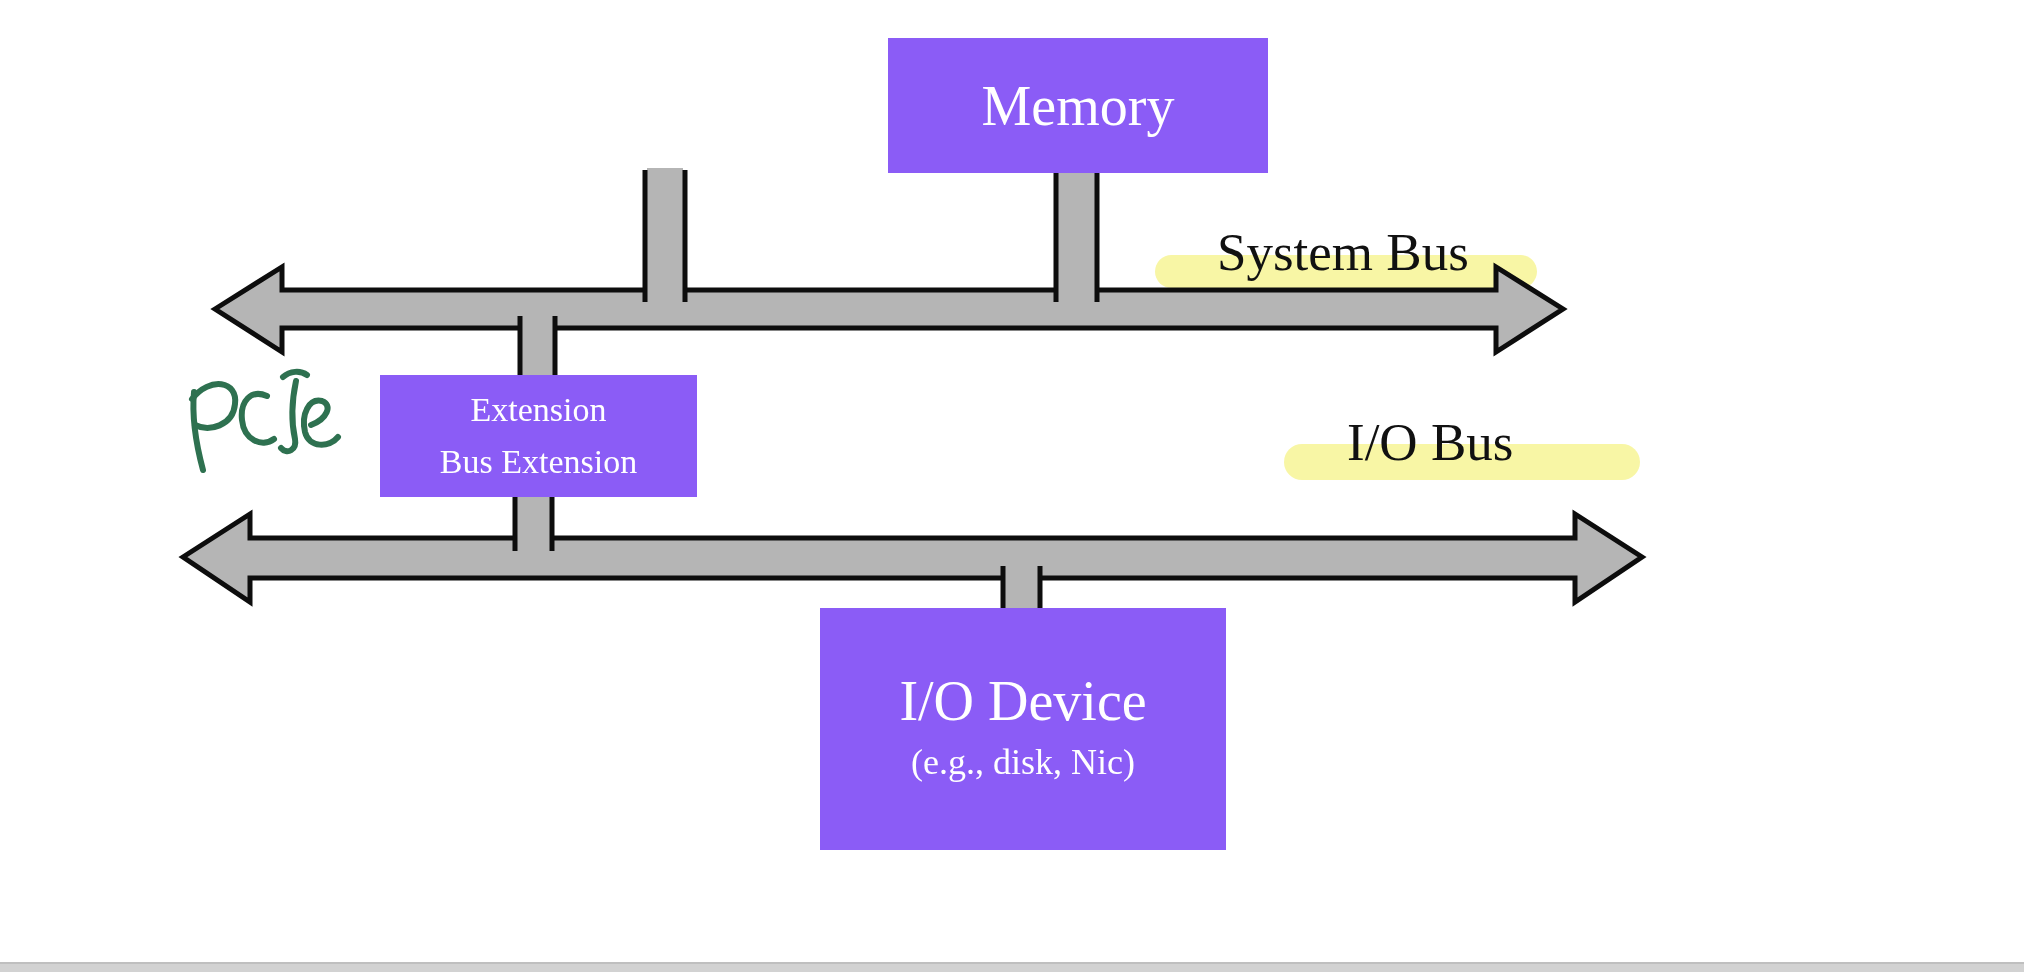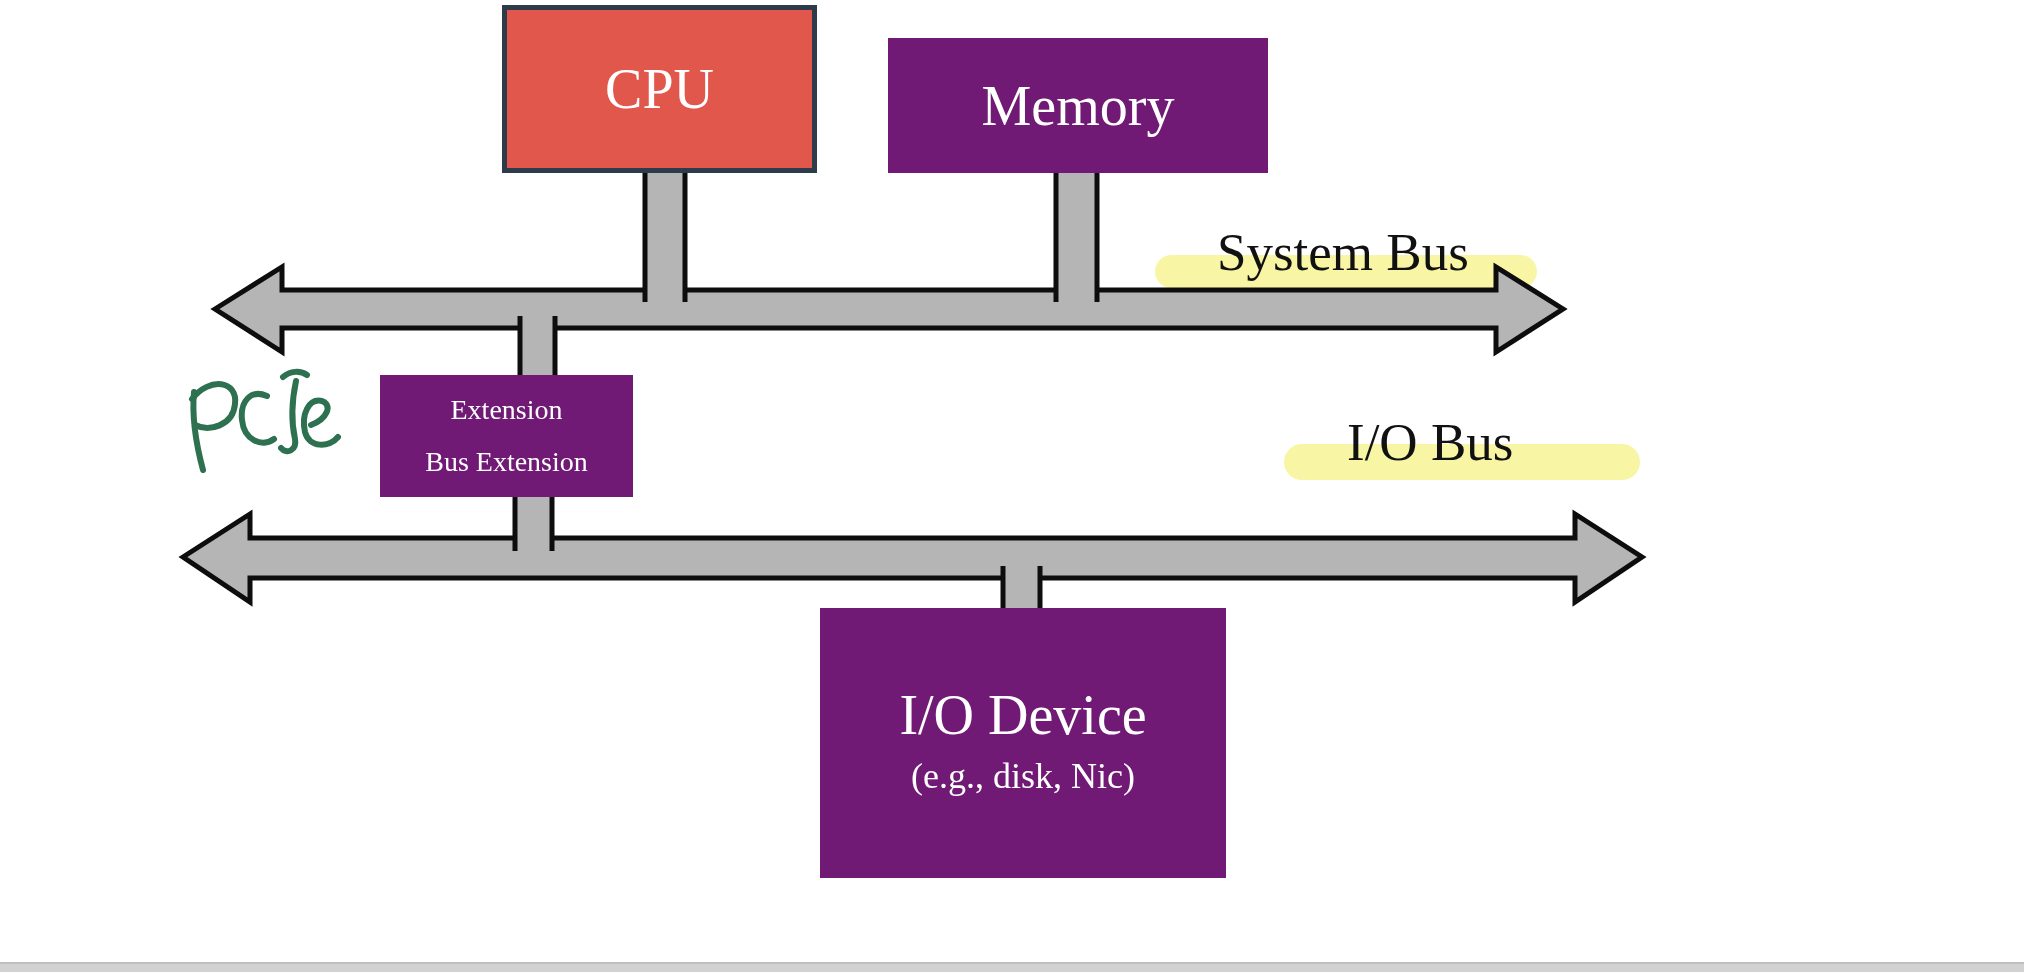--- a/index.html
+++ b/index.html
@@ -6,25 +6,25 @@
   #stage{
     position:relative;width:2024px;height:972px;overflow:hidden;
     background:#ffffff;font-family:"Liberation Serif","DejaVu Serif",serif;
   }
   
   .node{
     position:absolute;display:flex;flex-direction:column;
     align-items:center;justify-content:center;text-align:center;
     color:#ffffff;z-index:30;box-sizing:border-box;
   }
-  .navy{background:#701a75;}
+  .navy{background:#8b5cf6;}
   #cpu-box{left:502px;top:5px;width:315px;height:168px;background:#e2574c;border:5px solid #2d3b4b;font-size:56px;}
   #memory-box{left:888px;top:38px;width:380px;height:135px;font-size:56px;}
-  #extension-box{left:380px;top:375px;width:253px;height:122px;font-size:28px;line-height:52px;}
-  #iodevice-box{left:820px;top:608px;width:406px;height:270px;font-size:56px;line-height:66px;}
+  #extension-box{left:380px;top:375px;width:317px;height:122px;font-size:34px;line-height:52px;}
+  #iodevice-box{left:820px;top:608px;width:406px;height:242px;font-size:56px;line-height:66px;}
   #iodevice-box .sub{font-size:36px;line-height:56px;}
   
   .pill{position:absolute;background:#f8f6a5;border-radius:18px;z-index:5;}
   #system-bus-highlight{left:1155px;top:255px;width:382px;height:33px;}
   #io-bus-highlight{left:1284px;top:444px;width:356px;height:36px;}
   
   .bus-label{
     position:absolute;z-index:40;color:#111111;font-size:53px;
     font-family:"Liberation Serif","DejaVu Serif",serif;white-space:nowrap;margin-left:32px;
   }
@@ -96,23 +96,20 @@
       <title>PCIe</title>
       <path d="M 203 470 C 196 444 192 414 194 392"></path>
       <path d="M 192 399 C 210 376 238 381 235 404 C 233 426 209 432 195 425"></path>
       <path d="M 267 396 C 251 389 240 401 242 420 C 244 440 262 448 274 439"></path>
       <path d="M 283 377 C 290 371 300 370 307 375"></path>
       <path d="M 296 381 C 292 400 291 421 295 439 C 297 450 287 455 281 448"></path>
       <path d="M 311 425 C 327 419 333 405 322 401 C 309 398 301 414 305 432 C 309 448 329 448 338 437"></path>
     </g>
   </svg>
 
-  <div class="node" id="cpu-box">
-    <span>CPU</span>
-  </div>
 
   <div class="node navy" id="memory-box">
     <span>Memory</span>
   </div>
 
   <div class="node navy" id="extension-box">
     <span>Extension</span>
     <span>Bus Extension</span>
   </div>
 

